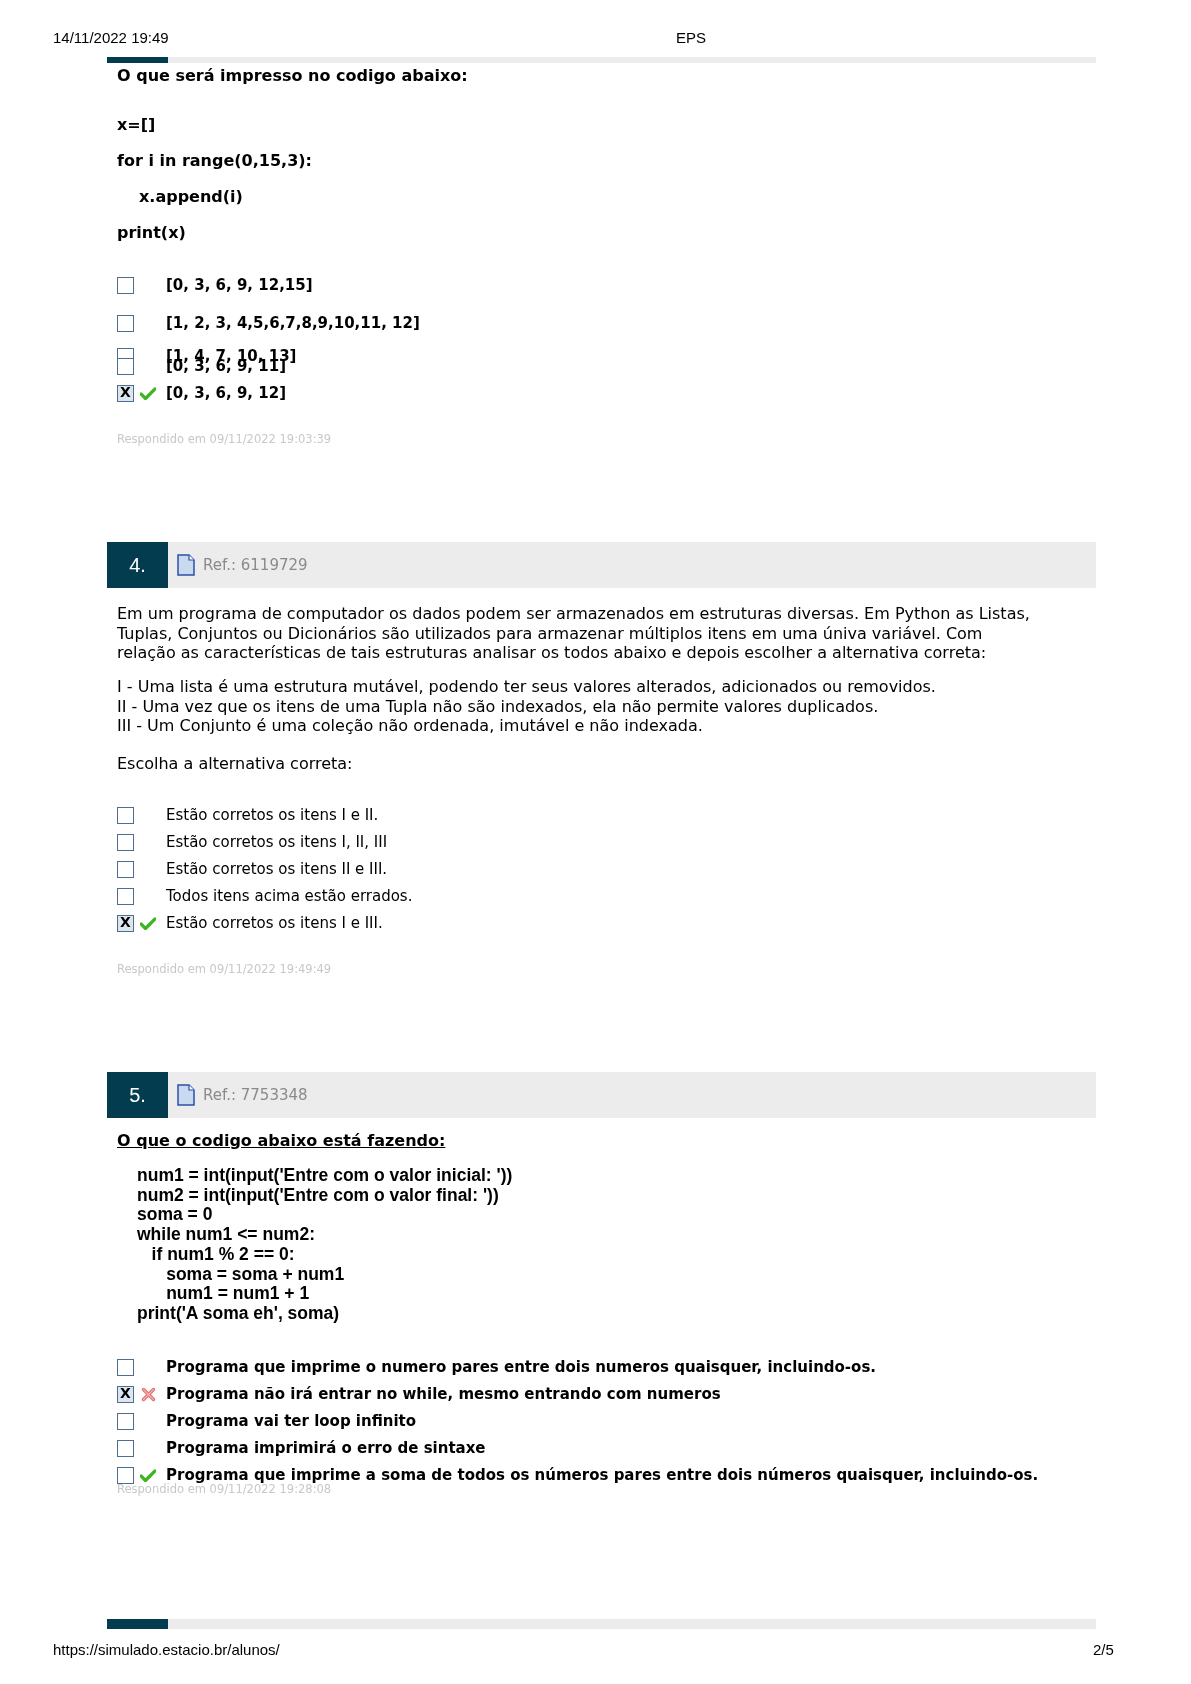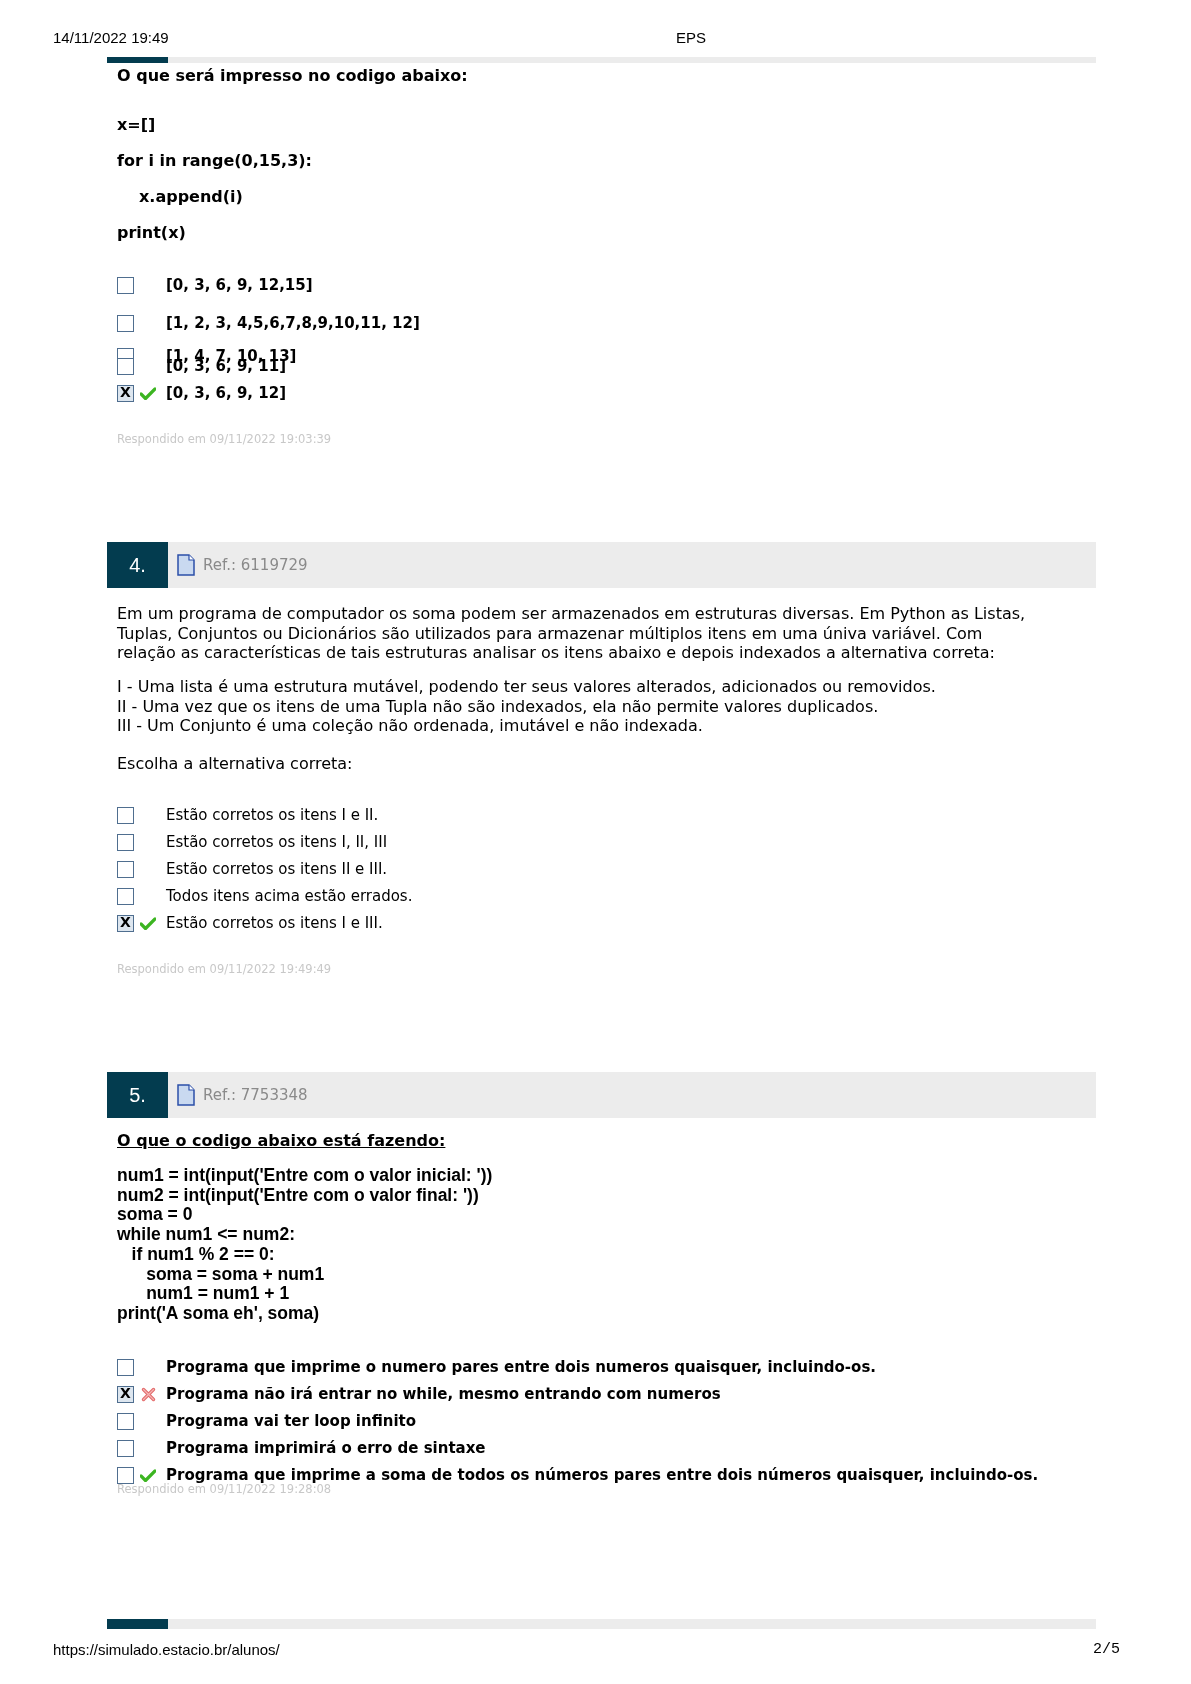--- a/index.html
+++ b/index.html
@@ -2,40 +2,40 @@
 <html><head>
 <meta charset="utf-8">
 <style>
   html, body { margin:0; padding:0; background:#fff; }
   body { width:1191px; height:1684px; position:relative; overflow:hidden; font-family:"DejaVu Sans", sans-serif; color:#000; }
   .print-header, .print-footer { position:absolute; left:0; width:1191px; font-family:"Liberation Sans", sans-serif; font-size:15px; }
   .print-header { top:29px; }
   .print-footer { top:1641px; }
   .ph-left { position:absolute; left:53px; }
   .ph-center { position:absolute; left:676px; }
-  .pf-right { position:absolute; left:1093px;font-family:Liberation Mono, monospace; }
+  .pf-right { position:absolute; left:1093px; }
   .bar { position:absolute; left:107px; width:989px; height:6px; background:#ececec; }
   .bar .accent { position:absolute; left:0; top:0; width:61px; height:6px; background:#033c4f; }
   .content { position:absolute; left:117px; width:960px; }
   .q-title { font-size:16px; font-weight:bold; }
   .code-line { font-size:16px; font-weight:bold; }
   .opt { position:absolute; left:117px; height:20px; display:flex; align-items:center; }
   .cb { width:17px; height:17px; border:1px solid #4f6e8f; box-sizing:border-box; background:#fff; position:relative; }
   .cb.checked { background:#dde6ef; }
   .cb.checked::after { content:"X"; position:absolute; left:2px; top:-2px; font-size:14px; font-weight:bold; font-family:"DejaVu Sans", sans-serif; color:#000; }
   .mark { width:18px; height:16px; margin-left:5px; display:flex; align-items:center; justify-content:center; }
   .opt-text { position:absolute; left:49px; white-space:nowrap; font-size:15px; }
   .opt-text.b { font-weight:bold; }
   .answered { position:absolute; left:117px; font-size:11.5px; color:#c8c8c8; }
   .qhead { position:absolute; left:107px; width:989px; height:46px; background:#ececec; }
   .qnum { position:absolute; left:0; top:0; width:61px; height:46px; background:#033c4f; color:#fff; font-family:"Liberation Sans", sans-serif; font-size:20px; display:flex; align-items:center; justify-content:center; }
   .qdoc { position:absolute; left:70px; top:12px; }
   .qref { position:absolute; left:96px; top:14px; font-size:15px; color:#8a8a8a; }
   .para { font-size:16px; line-height:19.5px; }
-  .code5 { font-family:"Liberation Sans", sans-serif; font-weight:bold; font-size:17.5px; line-height:19.7px; }
+  .code5 { font-family:"Liberation Sans", sans-serif; font-weight:bold; font-size:17.5px; line-height:19.7px;margin-left:20px; }
 </style>
 </head>
 <body>
 
 <div class="print-header">
   <span class="ph-left">14/11/2022 19:49</span>
   <span class="ph-center">EPS</span>
 </div>
 
 <div class="bar" style="top:57px;">
@@ -81,23 +81,23 @@
   <span class="qdoc">
     <svg width="18" height="22" viewBox="0 0 18 22">
         <path d="M1 1 H12 L17 6 V21 H1 Z" fill="#c9d9f0" stroke="#2b4fa8" stroke-width="1.5"></path>
         <path d="M12 1 V6 H17" fill="#fff" stroke="#2b4fa8" stroke-width="1.2"></path>
       </svg>
   </span>
   <span class="qref">Ref.: 6119729</span>
 </div>
 
 <div class="content para" style="top:604px;">
-  <div>Em um programa de computador os soma podem ser armazenados em estruturas diversas. Em Python as Listas,</div>
+  <div>Em um programa de computador os dados podem ser armazenados em estruturas diversas. Em Python as Listas,</div>
   <div>Tuplas, Conjuntos ou Dicionários são utilizados para armazenar múltiplos itens em uma úniva variável. Com</div>
-  <div>relação as características de tais estruturas analisar os itens abaixo e depois indexados a alternativa correta:</div>
+  <div>relação as características de tais estruturas analisar os todos abaixo e depois escolher a alternativa correta:</div>
 </div>
 <div class="content para" style="top:677px;">
   <div>I - Uma lista é uma estrutura mutável, podendo ter seus valores alterados, adicionados ou removidos.</div>
   <div>II - Uma vez que os itens de uma Tupla não são indexados, ela não permite valores duplicados.</div>
   <div>III - Um Conjunto é uma coleção não ordenada, imutável e não indexada.</div>
 </div>
 <div class="content para" style="top:754px;">Escolha a alternativa correta:</div>
 
 <div class="opt" style="top:805px;">
   <div class="cb"></div>

